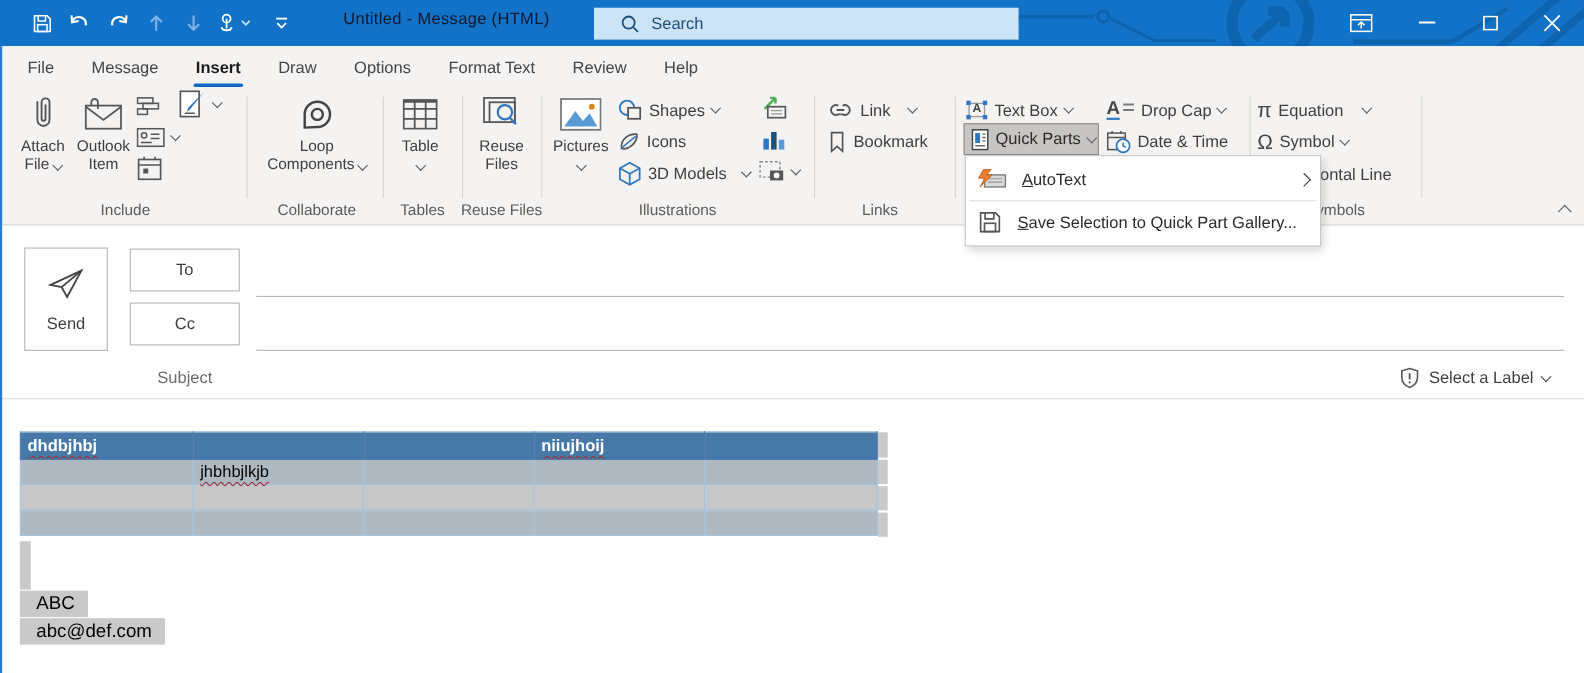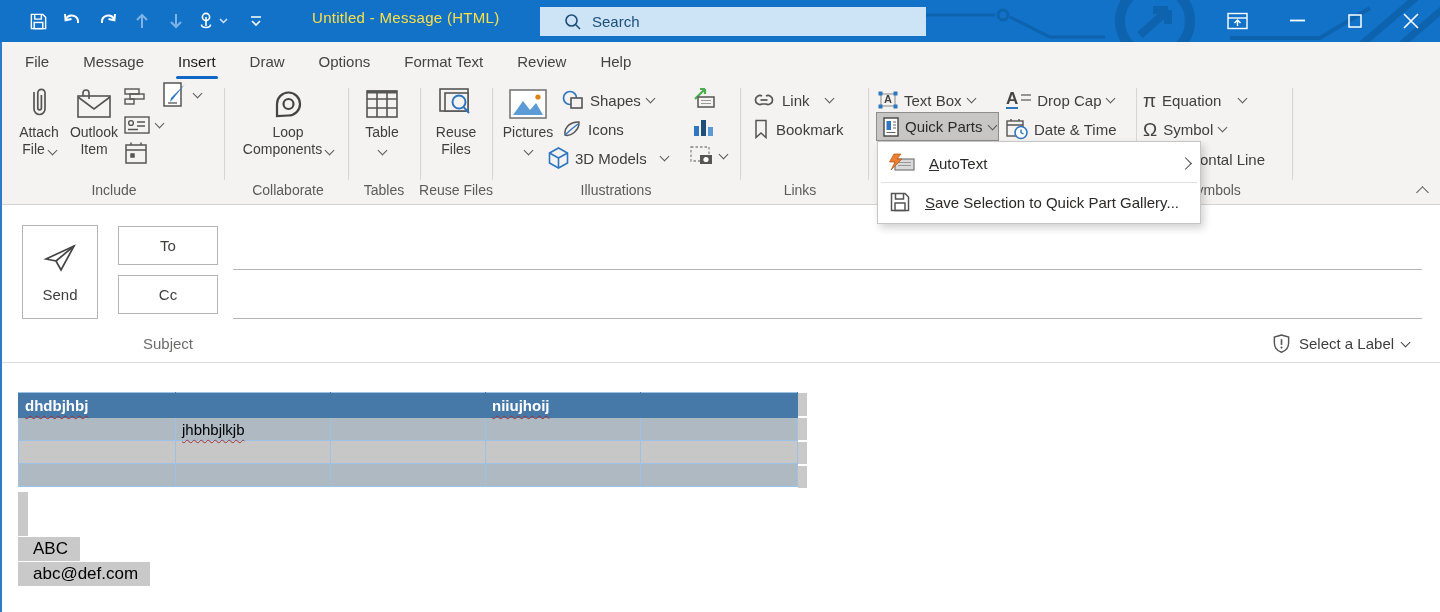--- a/index.html
+++ b/index.html
@@ -4,33 +4,33 @@
 <style>
   html,body{margin:0;padding:0}
   .app{position:relative;width:1440px;height:612px;background:#fff;overflow:hidden;
        font-family:"Liberation Sans",sans-serif;-webkit-font-smoothing:antialiased}
   .abs{position:absolute}
 
   
   .titlebar{position:absolute;left:0;top:0;width:1440px;height:42px;background:var(--titlebar-bg,#1272c8)}
   .qa-btn{position:absolute;top:0;height:42px;width:32px;display:flex;align-items:center;justify-content:center}
   .win-title{position:absolute;left:312px;top:0;height:34px;display:flex;align-items:center;
-             color:#fde047;font-size:15px;letter-spacing:.3px}
+             color:#0f172a;font-size:15px;letter-spacing:.3px}
   .searchbox{position:absolute;left:540px;top:7px;width:386px;height:29px;background:var(--search-bg,#cde4f7);
              display:flex;align-items:center}
   .searchbox input{border:none;outline:none;background:transparent;font-size:15px;width:300px;
                    color:var(--search-fg,#1b4e79);font-family:"Liberation Sans",sans-serif}
   .searchbox input::placeholder{color:var(--search-fg,#1b4e79);opacity:1}
   .winbtn{position:absolute;top:0;height:42px;width:38px;display:flex;align-items:center;justify-content:center}
 
   
   .tabsrow{position:absolute;left:0;top:42px;width:1440px;height:38px;background:var(--ribbon-bg,#f4f3f2);
            display:flex;align-items:stretch;padding-left:8px;box-sizing:border-box}
   .tab{position:relative;padding:0 17px;display:flex;align-items:center;font-size:15px;color:#444}
-  .tab.active{color:#1b1a19;font-weight:normal}
+  .tab.active{color:#1b1a19;font-weight:bold}
   .tab-underline{position:absolute;left:15px;right:15px;bottom:1px;height:3px;background:var(--accent,#1168c4);border-radius:2px}
 
   
   .ribbon{position:absolute;left:0;top:80px;width:1440px;height:125px;background:var(--ribbon-bg,#f4f3f2);
           border-bottom:1px solid #d5d4d2;box-sizing:border-box}
   .vdiv{position:absolute;top:8px;height:92px;width:1px;background:#d8d6d4}
   .grp-label{position:absolute;top:102px;font-size:14px;color:#5c5b5a;text-align:center}
   .bigbtn{position:absolute;display:flex;flex-direction:column;align-items:center;
           font-size:14px;color:#3f3e3d;line-height:17px;text-align:center}
   .bigbtn .ic{height:40px;display:flex;align-items:center;justify-content:center}
@@ -341,21 +341,21 @@
       <span>Shapes</span>
       <i class="chev down"></i>
     </div>
     <div class="rrow" style="left:562px;top:38px">
       <svg width="20" height="20" viewBox="0 0 20 20">
         <path d="M3 16 C2 7 10 2.5 17 3 C17.5 11 9 18 3 16 Z" stroke="#555" stroke-width="1.5" fill="none"></path>
         <path d="M3 16 C8 11 12 8 16 5" stroke="#2e77c0" stroke-width="1.4" fill="none"></path>
       </svg>
       <span>Icons</span>
     </div>
-    <div class="rrow" style="left:548px;top:67px">
+    <div class="rrow" style="left:562px;top:67px">
       <svg width="21" height="22" viewBox="0 0 21 22">
         <g stroke="#2e77c0" stroke-width="1.6" fill="none">
           <path d="M10.5 1 L19.5 6 V16 L10.5 21 L1.5 16 V6 Z"></path>
           <path d="M10.5 21 V11 M10.5 11 L1.5 6 M10.5 11 L19.5 6"></path>
         </g>
       </svg>
       <span>3D Models</span>
       <i class="chev down" style="margin-left:8px"></i>
     </div>
 

